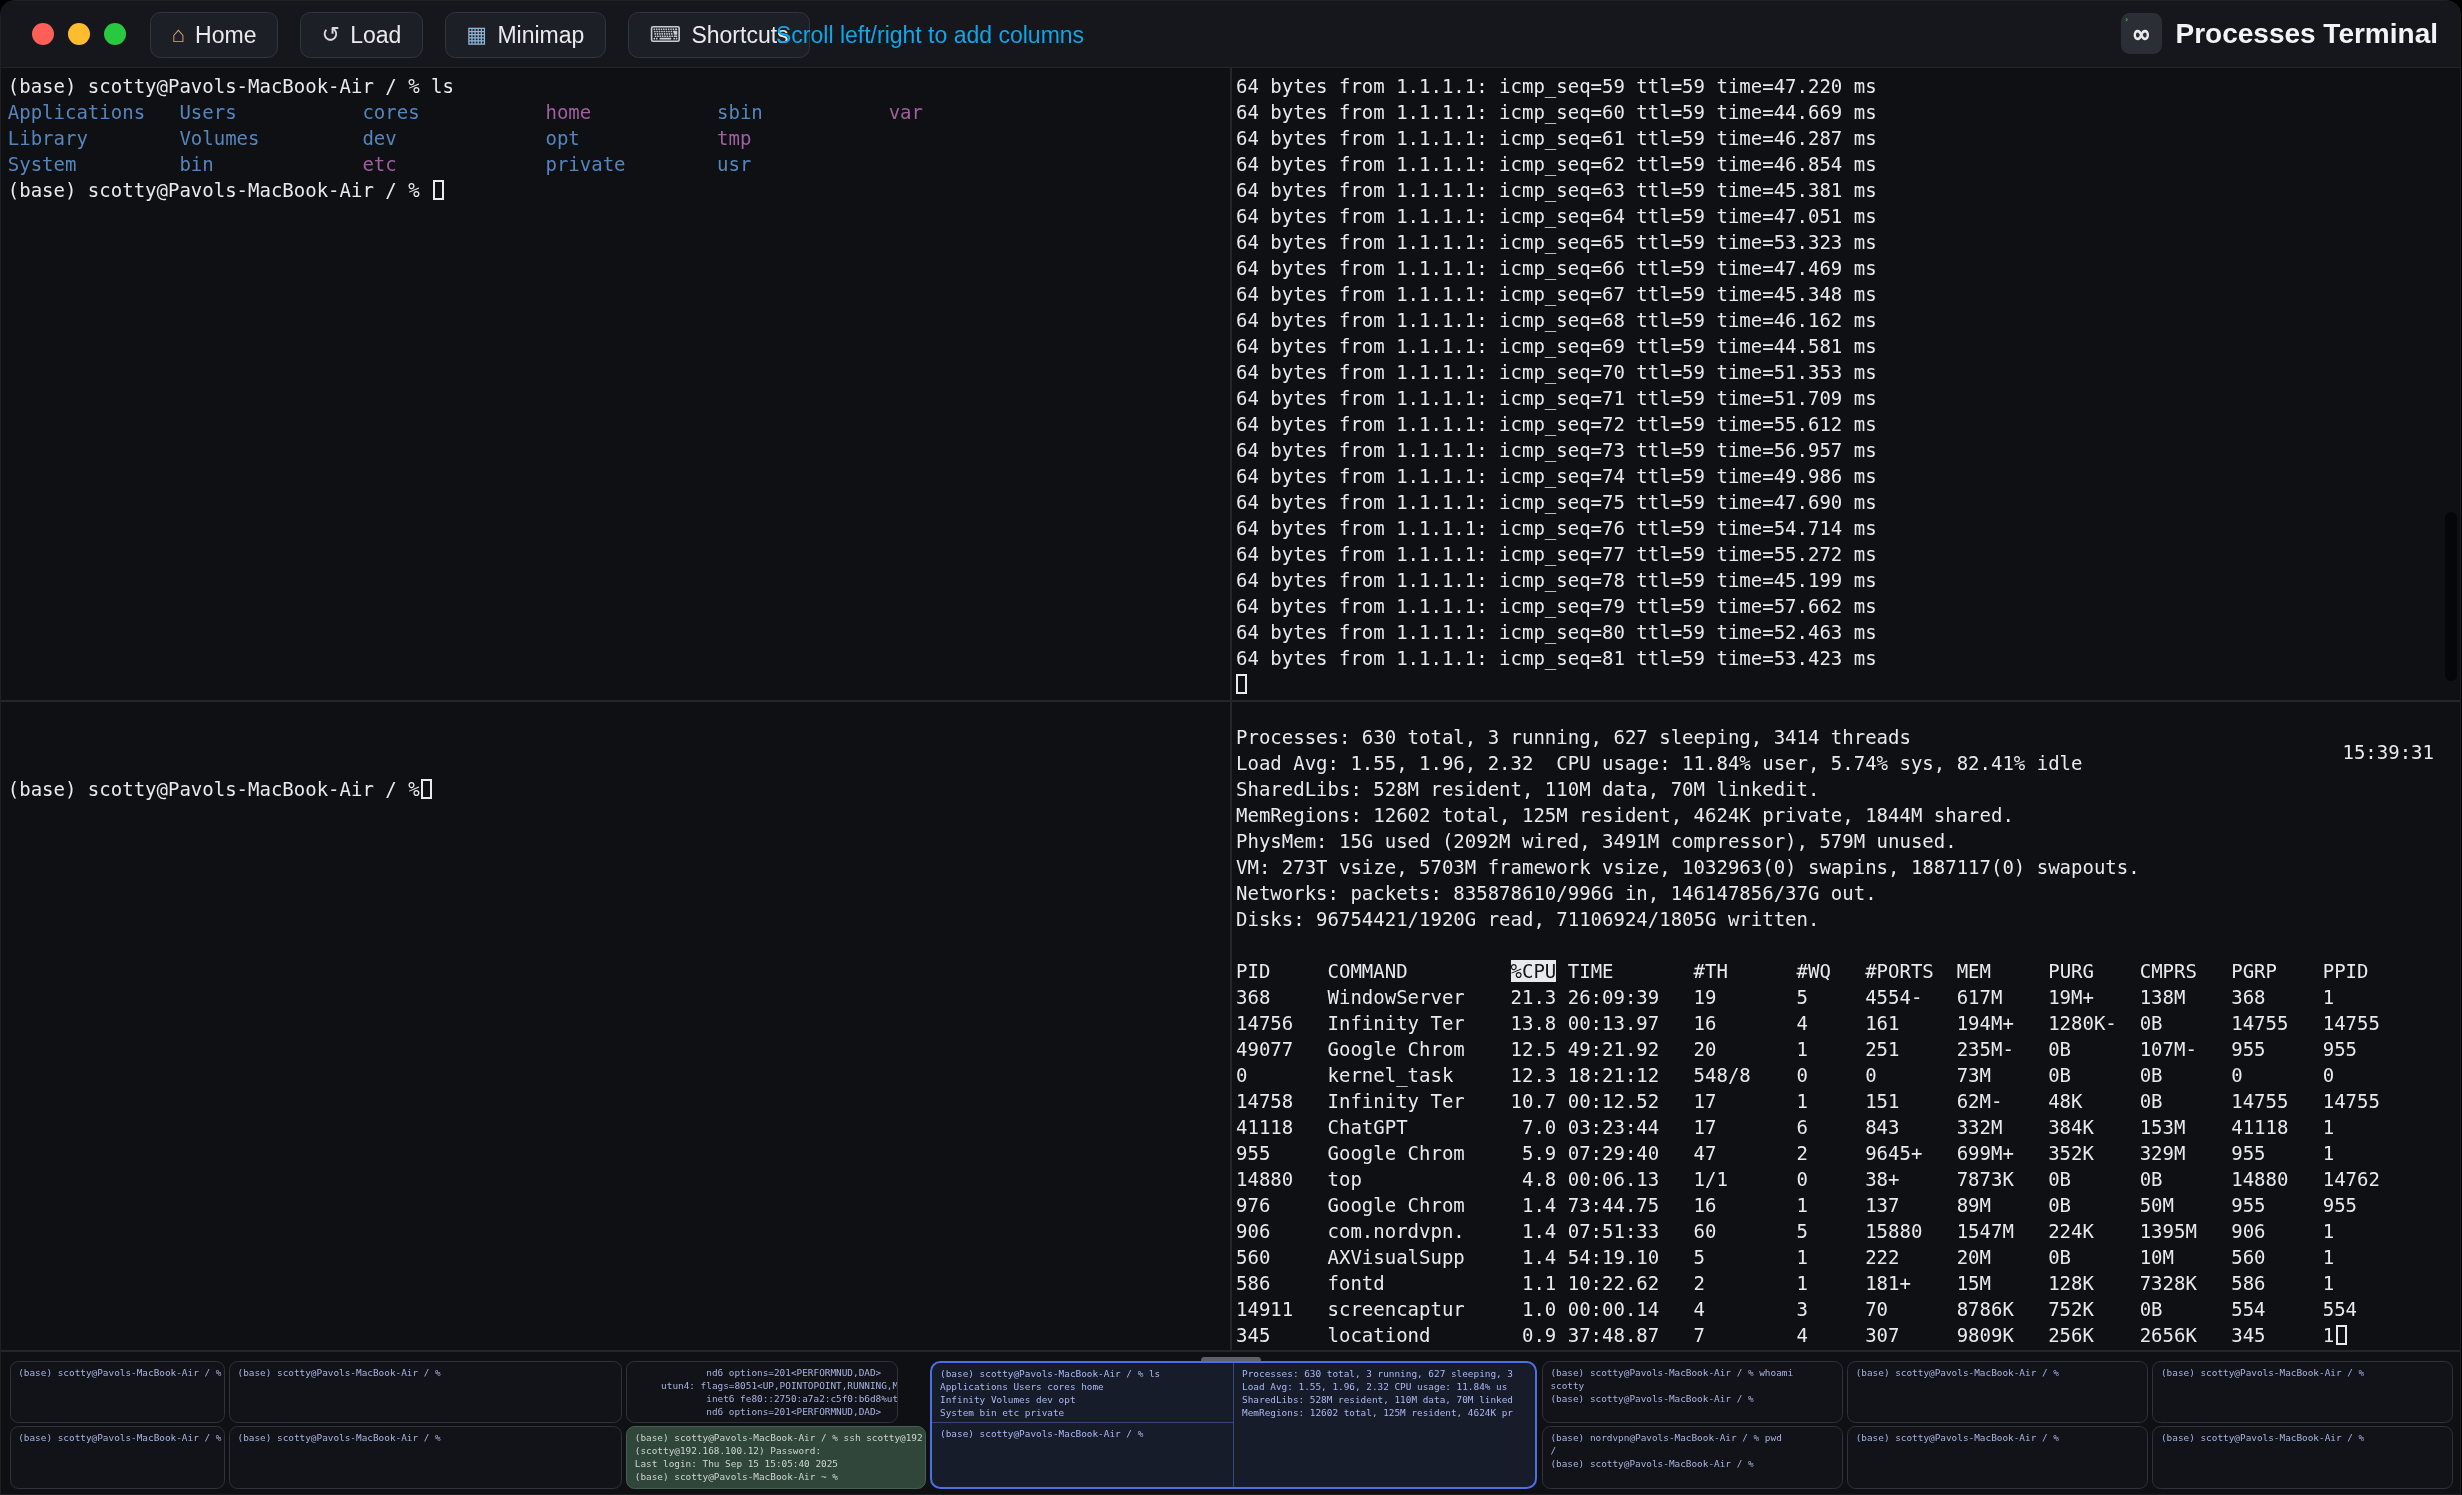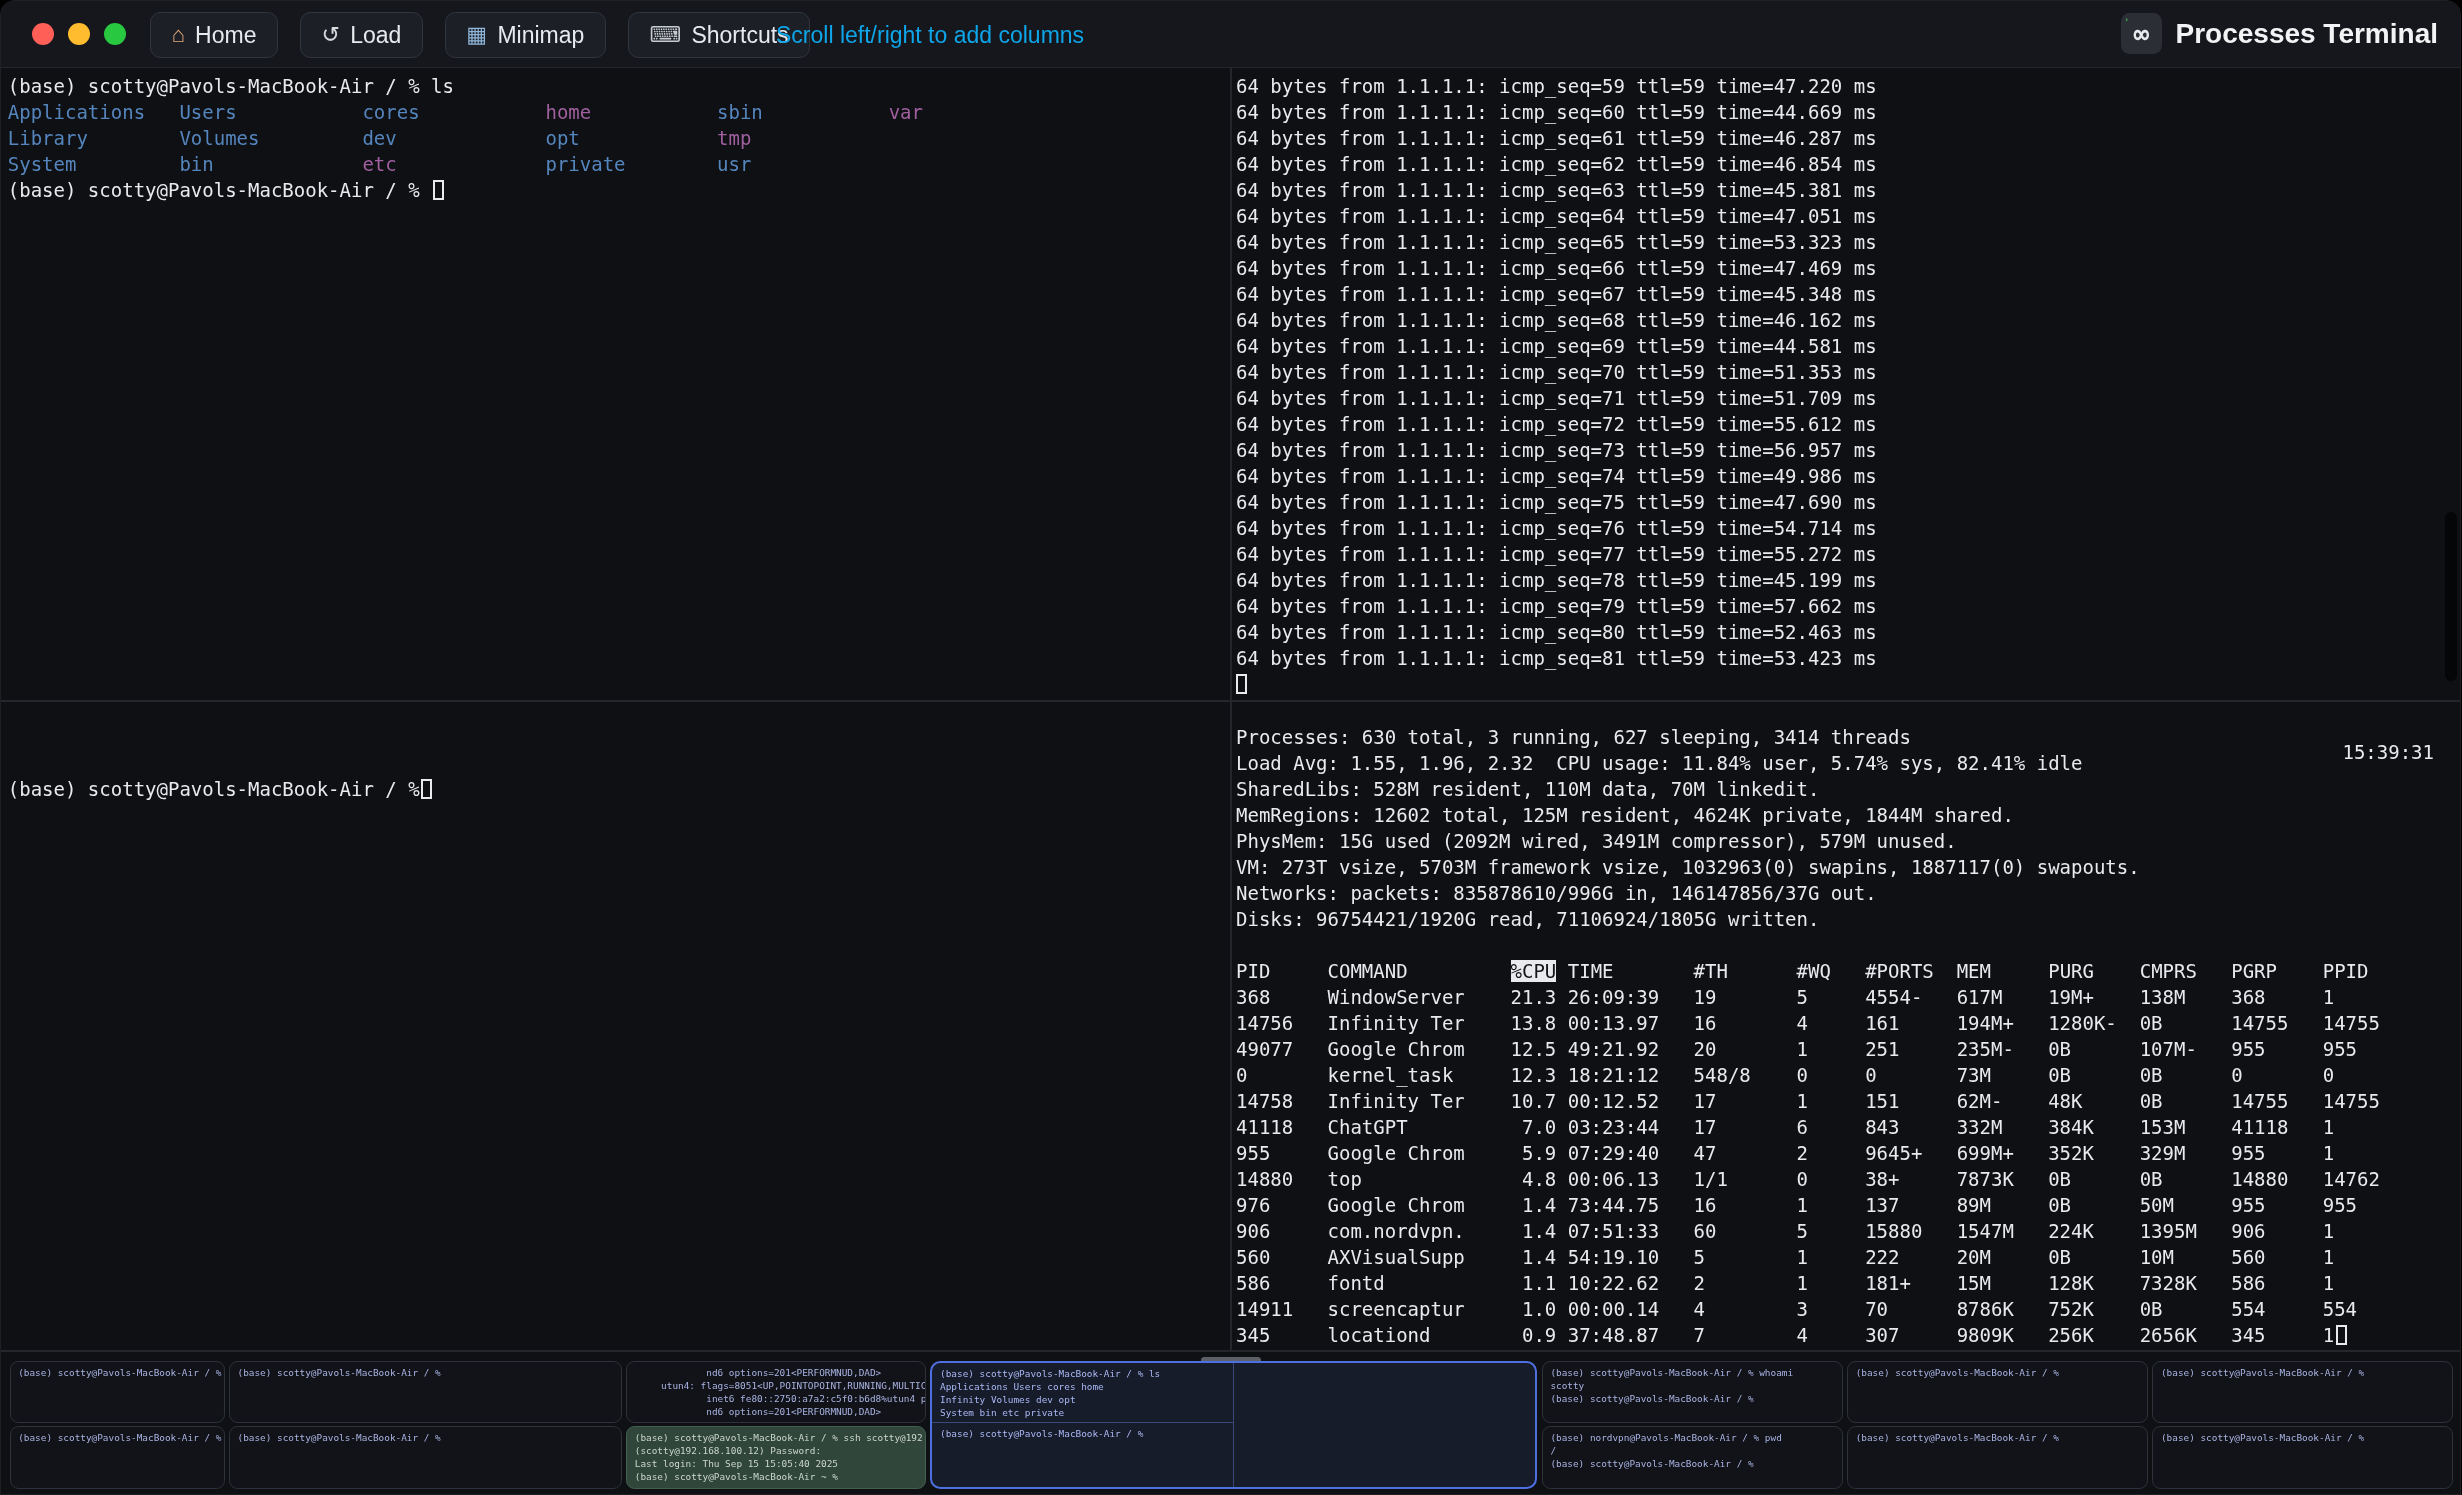--- a/index.html
+++ b/index.html
@@ -122,21 +122,21 @@
         </div>
         <div class="mcol" style="width: 393px;">
           <div class="mpane t" style="width: 393px;">
             <div>(base) scotty@Pavols-MacBook-Air / %</div>
           </div>
           <div class="mpane b" style="width: 393px;">
             <div>(base) scotty@Pavols-MacBook-Air / %</div>
           </div>
         </div>
         <div class="mcol" style="width: 300px;">
-          <div class="mpane t" style="width: 300px; padding-left: 34px;">
+          <div class="mpane t" style="width: 272px; padding-left: 34px;">
             <div>        nd6 options=201&lt;PERFORMNUD,DAD&gt;</div>
             <div>utun4: flags=8051&lt;UP,POINTOPOINT,RUNNING,MULTICAST&gt;</div>
             <div>        inet6 fe80::2750:a7a2:c5f0:b6d8%utun4 prefixlen 64</div>
             <div>        nd6 options=201&lt;PERFORMNUD,DAD&gt;</div>
           </div>
           <div class="mpane b ssh" style="width: 300px;">
             <div>(base) scotty@Pavols-MacBook-Air / % ssh scotty@192.168.100.12</div>
             <div>(scotty@192.168.100.12) Password:</div>
             <div>Last login: Thu Sep 15 15:05:40 2025</div>
             <div>(base) scotty@Pavols-MacBook-Air ~ %</div>
@@ -148,20 +148,26 @@
               <div>(base) scotty@Pavols-MacBook-Air / % ls</div>
               <div>Applications Users        cores        home</div>
               <div>Infinity      Volumes      dev          opt</div>
               <div>System       bin          etc          private</div>
             </div>
             <div class="hpane b">
               <div>(base) scotty@Pavols-MacBook-Air / %</div>
             </div>
           </div>
           <div class="hcol">
+            <div class="hpane b">
+              <div>Processes: 630 total, 3 running, 627 sleeping, 3</div>
+              <div>Load Avg: 1.55, 1.96, 2.32  CPU usage: 11.84% us</div>
+              <div>SharedLibs: 528M resident, 110M data, 70M linked</div>
+              <div>MemRegions: 12602 total, 125M resident, 4624K pr</div>
+            </div>
           </div>
         </div>
         <div class="mcol" style="width: 301px;">
           <div class="mpane t" style="width: 301px;">
             <div>(base) scotty@Pavols-MacBook-Air / % whoami</div>
             <div>scotty</div>
             <div>(base) scotty@Pavols-MacBook-Air / %</div>
           </div>
           <div class="mpane b" style="width: 301px;">
             <div>(base) nordvpn@Pavols-MacBook-Air / % pwd</div>

